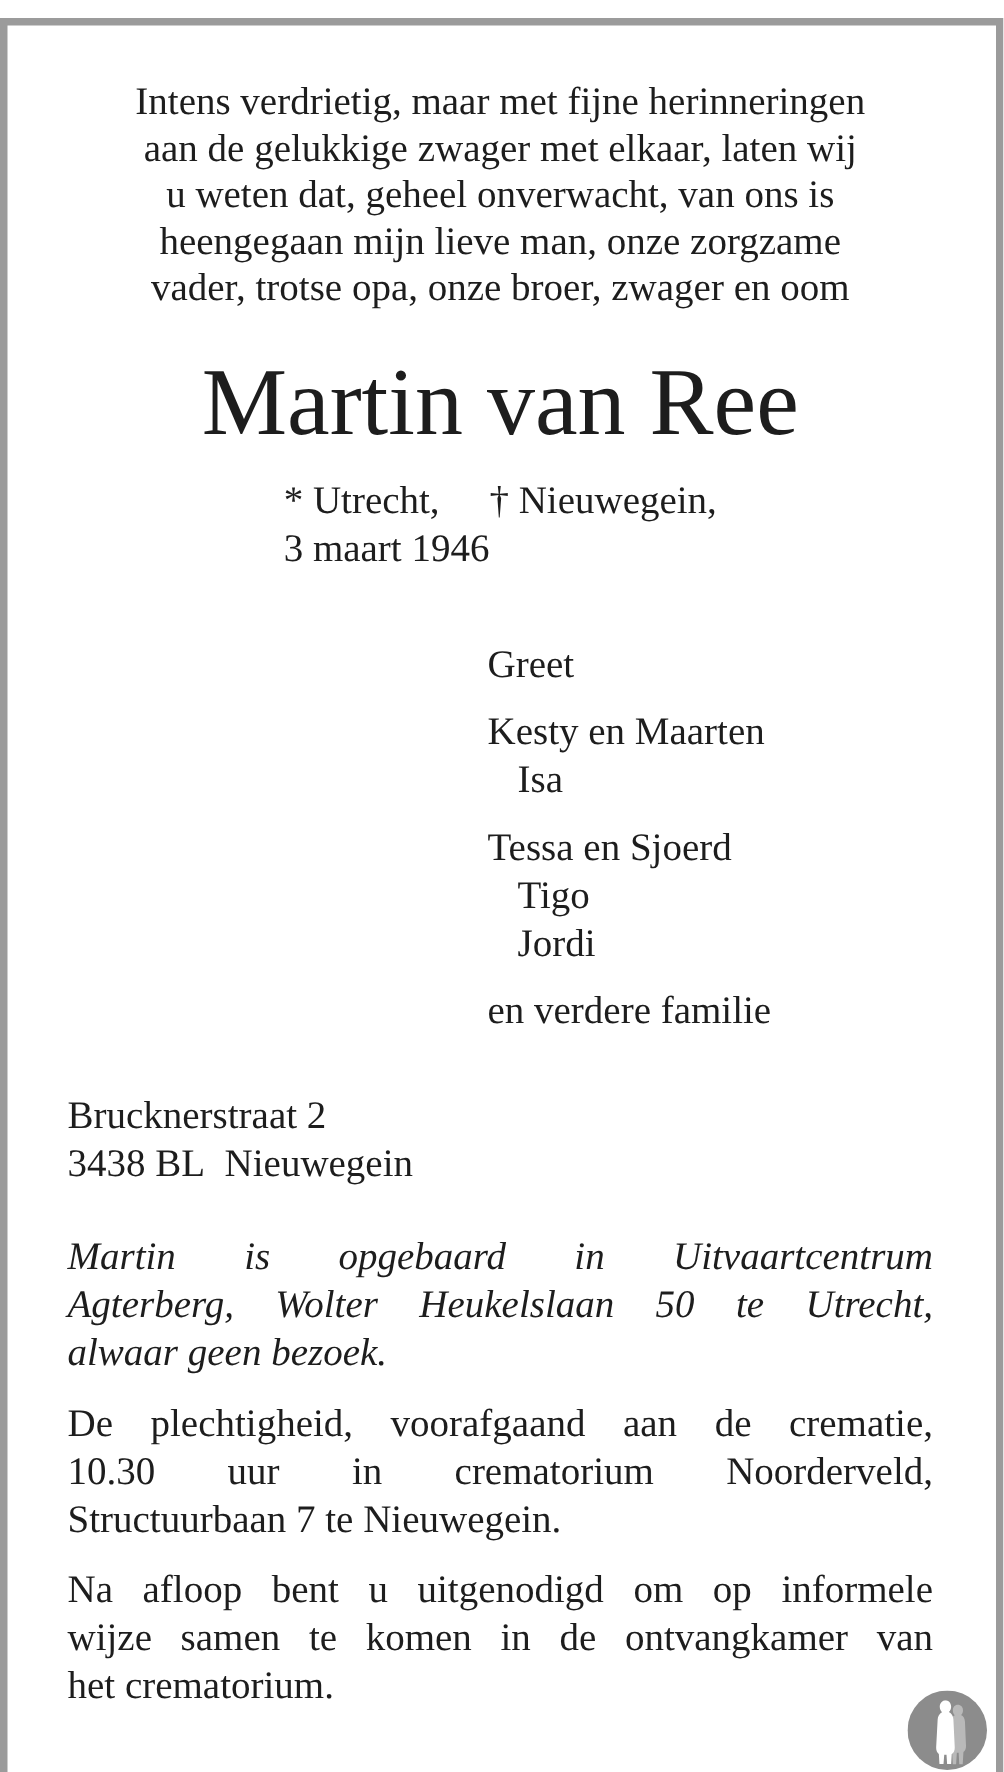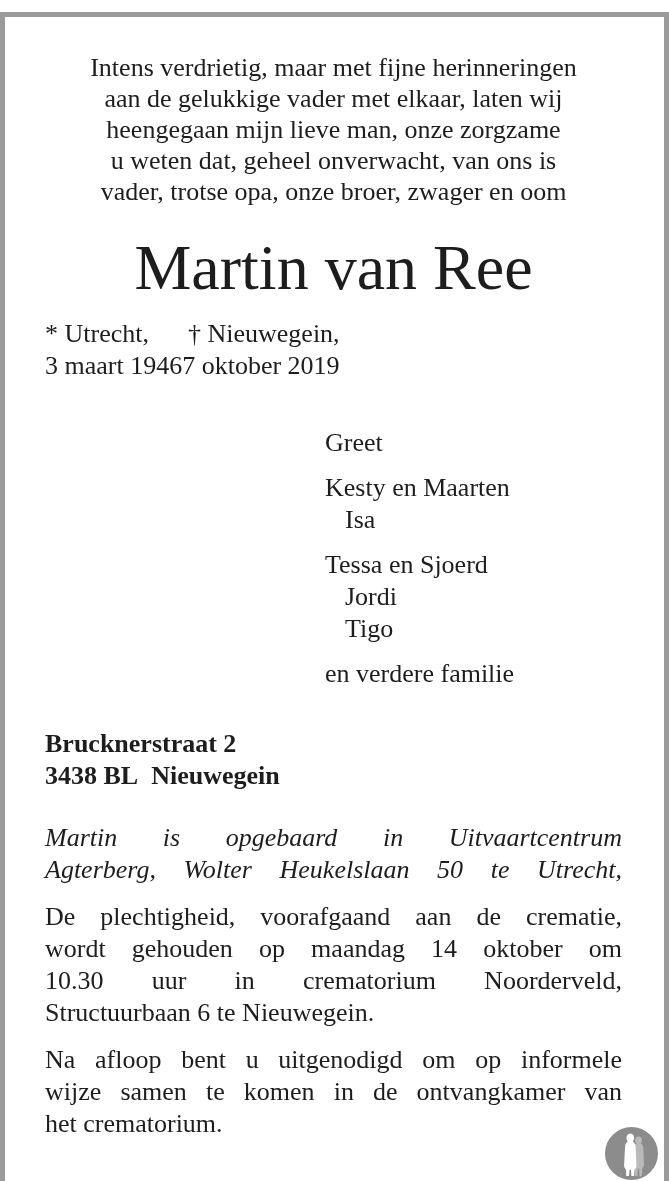--- a/index.html
+++ b/index.html
@@ -23,99 +23,98 @@
     margin-top:12px;
   }
   .intro{text-align:center;font-size:26px;line-height:31px;}
   .deceased-name{
     text-align:center;
     font-size:64px;line-height:56px;
     font-weight:400;
     margin-top:33px;
   }
   .dates-row{
-    display:flex;justify-content:flex-start;
+    display:flex;justify-content:center;
     margin-top:22px;
     font-size:26px;line-height:32px;
   }
   .death-block{text-align:right;}
   .relatives{
     margin-top:45px;margin-left:280px;
     font-size:26px;line-height:32px;
   }
   .rel-group{margin-bottom:13px;}
   .rel-child{padding-left:20px;}
-  .address{margin-top:38px;font-size:26px;line-height:32px;font-weight:bold;}
+  .address{margin-top:38px;font-size:26px;line-height:32px;}
   .para{margin-top:15px;font-size:26px;line-height:32px;}
   .para.first{margin-top:30px;font-style:italic;}
   .pline{text-align:justify;text-align-last:justify;}
   .pline-last{text-align:left;}
   .logo{
     position:absolute;right:6px;bottom:8px;
     width:53px;height:53px;
   }
   .logo svg{display:block;width:100%;height:100%;}
 </style>
 </head>
 <body>
 
 <div class="notice">
 
   <div class="intro">
     <div>Intens verdrietig, maar met fijne herinneringen</div>
-    <div>aan de gelukkige vader met elkaar, laten wij</div>
+    <div>aan de gelukkige zwager met elkaar, laten wij</div>
+    <div>u weten dat, geheel onverwacht, van ons is</div>
     <div>heengegaan mijn lieve man, onze zorgzame</div>
-    <div>u weten dat, geheel onverwacht, van ons is</div>
     <div>vader, trotse opa, onze broer, zwager en oom</div>
   </div>
 
   <h1 class="deceased-name">Martin van Ree</h1>
 
   <div class="dates-row">
     <div class="birth-block">
       <div>* Utrecht,</div>
       <div>3 maart 1946</div>
     </div>
     <div class="death-block">
       <div>† Nieuwegein,</div>
-      <div>7 oktober 2019</div>
     </div>
   </div>
 
   <div class="relatives">
     <div class="rel-group">
       <div>Greet</div>
     </div>
     <div class="rel-group">
       <div>Kesty en Maarten</div>
       <div class="rel-child">Isa</div>
     </div>
     <div class="rel-group">
       <div>Tessa en Sjoerd</div>
+      <div class="rel-child">Tigo</div>
       <div class="rel-child">Jordi</div>
-      <div class="rel-child">Tigo</div>
     </div>
     <div>en verdere familie</div>
   </div>
 
   <div class="address">
     <div>Brucknerstraat 2</div>
     <div>3438 BL&nbsp; Nieuwegein</div>
   </div>
 
   <div class="para first">
     <div class="pline">Martin is opgebaard in Uitvaartcentrum</div>
     <div class="pline">Agterberg, Wolter Heukelslaan 50 te Utrecht,</div>
+    <div class="pline-last">alwaar geen bezoek.</div>
   </div>
 
   <div class="para">
     <div class="pline">De plechtigheid, voorafgaand aan de crematie,</div>
-    <div class="pline">wordt gehouden op maandag 14 oktober om</div>
     <div class="pline">10.30 uur in crematorium Noorderveld,</div>
-    <div class="pline-last">Structuurbaan 6 te Nieuwegein.</div>
+    <div class="pline-last">Structuurbaan 7 te Nieuwegein.</div>
   </div>
 
   <div class="para">
     <div class="pline">Na afloop bent u uitgenodigd om op informele</div>
     <div class="pline">wijze samen te komen in de ontvangkamer van</div>
     <div class="pline-last">het crematorium.</div>
   </div>
 
   <div class="logo">
     <svg viewBox="0 0 53 53" xmlns="http://www.w3.org/2000/svg" aria-hidden="true">

